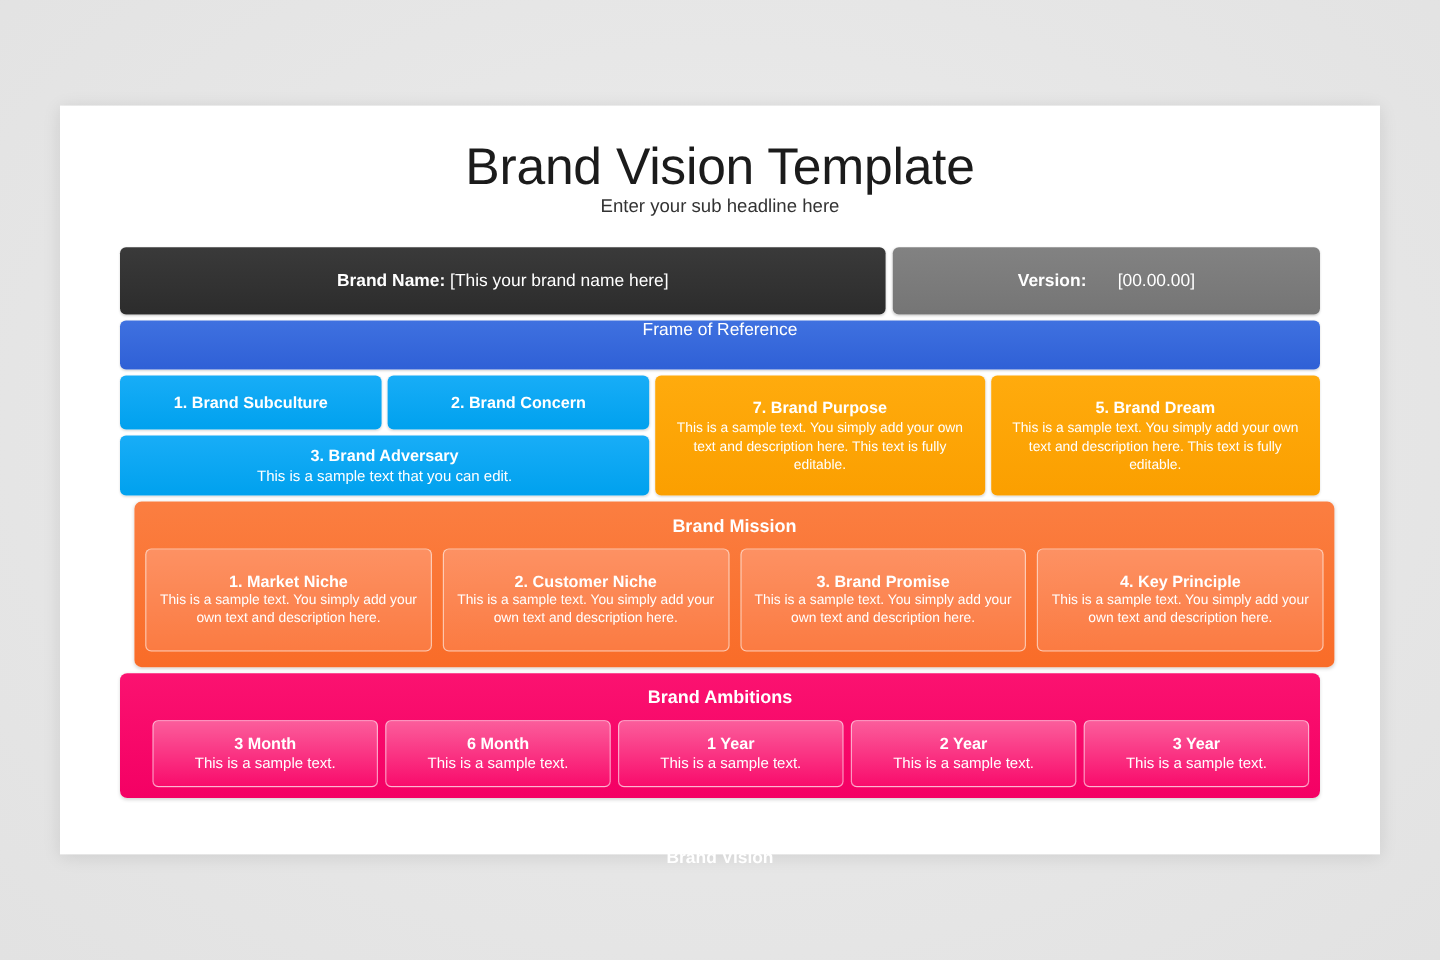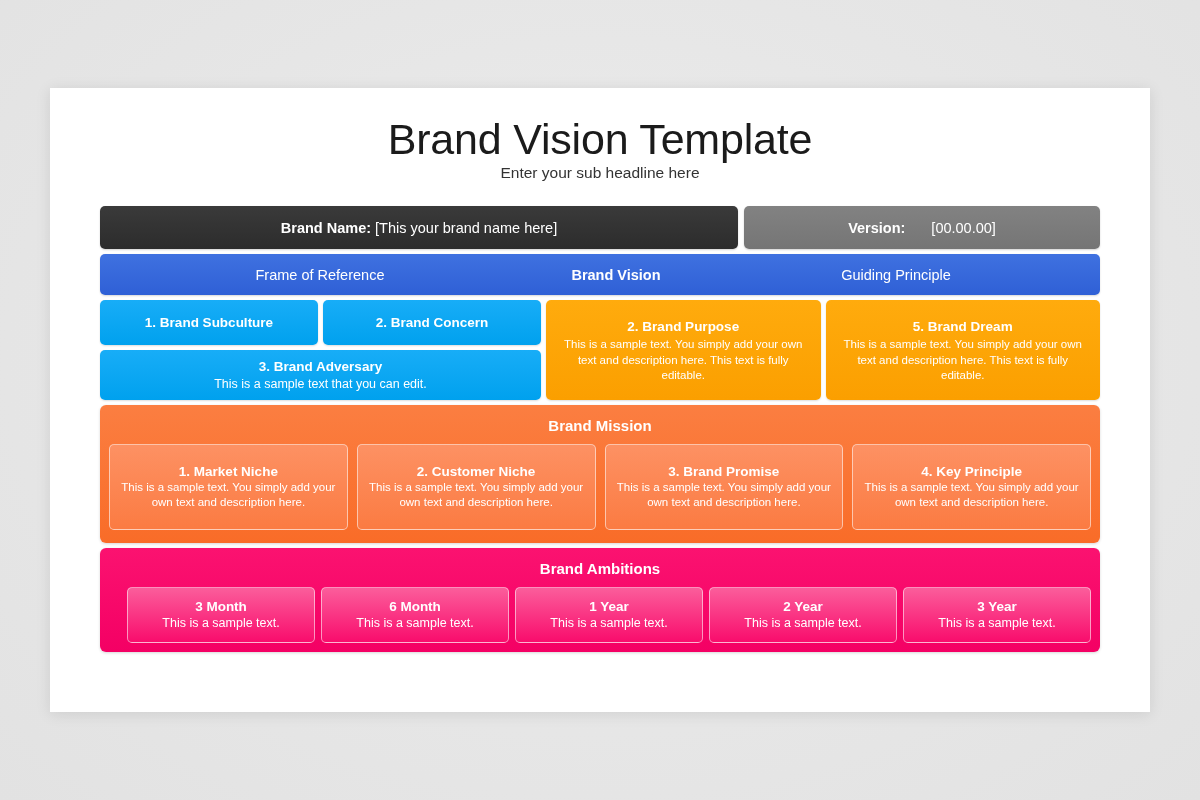--- a/index.html
+++ b/index.html
@@ -63,21 +63,21 @@
     gap: 6px;
   }
 
   .bar {
     border-radius: 5px;
     display: flex;
     align-items: center;
     justify-content: center;
     color: #ffffff;
     font-size: 14.5px;
-    height: 43px;
+    height: 56px;
     box-shadow: 0 1px 2px rgba(0,0,0,0.18);
   }
 
   .bar-brandname {
     flex: 0 0 638px;
     background: linear-gradient(180deg, #3a3a3a 0%, #2c2c2c 100%);
   }
   .bar-version {
     flex: 1;
     background: linear-gradient(180deg, #828282 0%, #757575 100%);
@@ -89,20 +89,21 @@
   
   .navbar {
     margin: 5px auto 0;
     width: 1000px;
     height: 41px;
     background: linear-gradient(180deg, #3f71e0 0%, #2f60d6 100%);
     border-radius: 5px;
     display: flex;
     align-items: center;
     box-shadow: 0 1px 2px rgba(0,0,0,0.16);
+    flex-direction: column;
   }
   .nav-item {
     color: #ffffff;
     font-size: 14.5px;
     text-align: center;
   }
   .nav-item.n1 { flex: 0 0 440px; }
   .nav-item.n2 { flex: 0 0 152px; font-weight: bold; }
   .nav-item.n3 { flex: 1; }
 
@@ -171,20 +172,21 @@
   .panel {
     margin: 5px auto 0;
     width: 1000px;
     border-radius: 6px;
     box-shadow: 0 1px 3px rgba(0,0,0,0.16);
     padding: 0 9px 10px;
   }
   .panel-mission {
     background: linear-gradient(180deg, #fb7e41 0%, #f96c28 100%);
     height: 138px;
+    margin-left: 12px;
   }
   .panel-heading {
     color: #ffffff;
     font-size: 15px;
     font-weight: bold;
     text-align: center;
     padding: 12px 0 10px;
   }
   .sub-row {
     display: flex;
@@ -267,21 +269,21 @@
           <div class="card-title-sm">2. Brand Concern</div>
         </div>
       </div>
       <div class="card-blue full">
         <div class="card-title-sm">3. Brand Adversary</div>
         <div class="card-body-sm">This is a sample text that you can edit.</div>
       </div>
     </div>
 
     <div class="card-amber">
-      <div class="card-title-sm">2. Brand Purpose</div>
+      <div class="card-title-sm">7. Brand Purpose</div>
       <div class="card-body-sm">This is a sample text.  You simply add your own text and description here. This text is fully editable.</div>
     </div>
 
     <div class="card-amber">
       <div class="card-title-sm">5. Brand Dream</div>
       <div class="card-body-sm">This is a sample text.  You simply add your own text and description here. This text is fully editable.</div>
     </div>
   </div>
 
   <div class="panel panel-mission">

